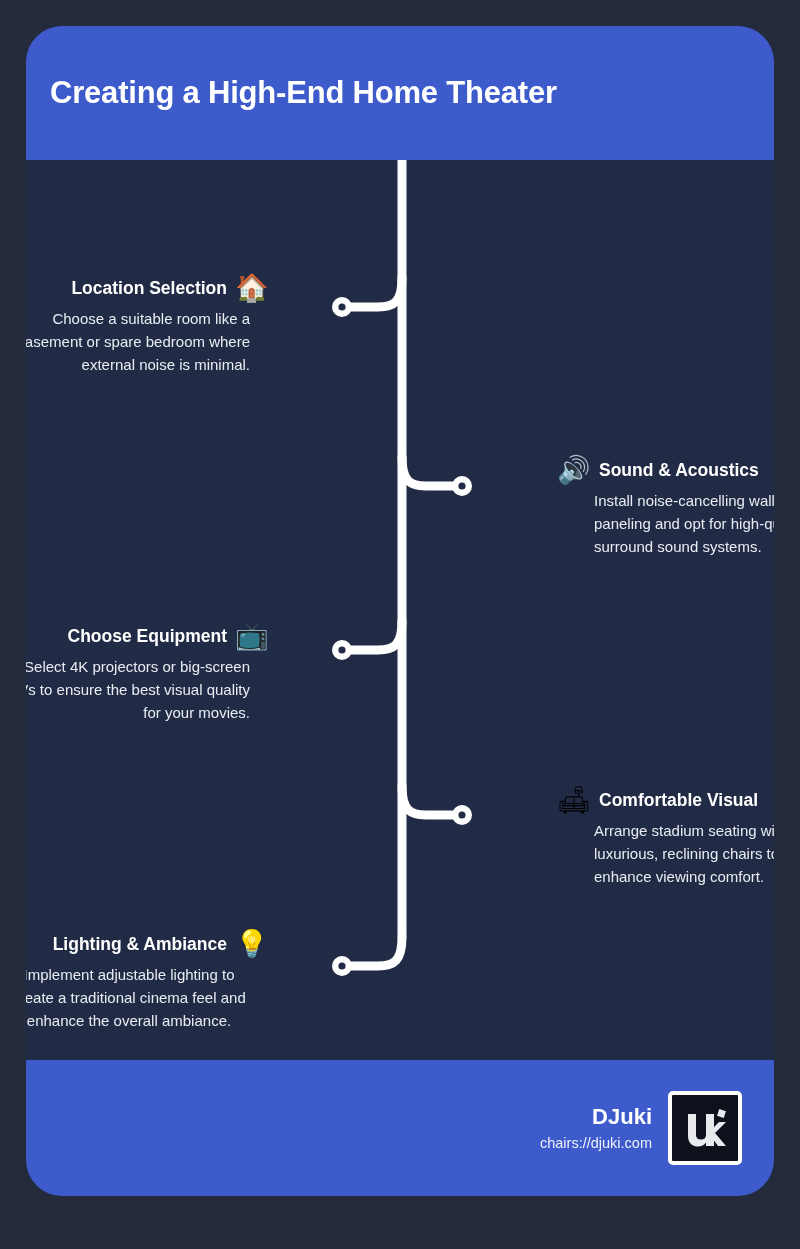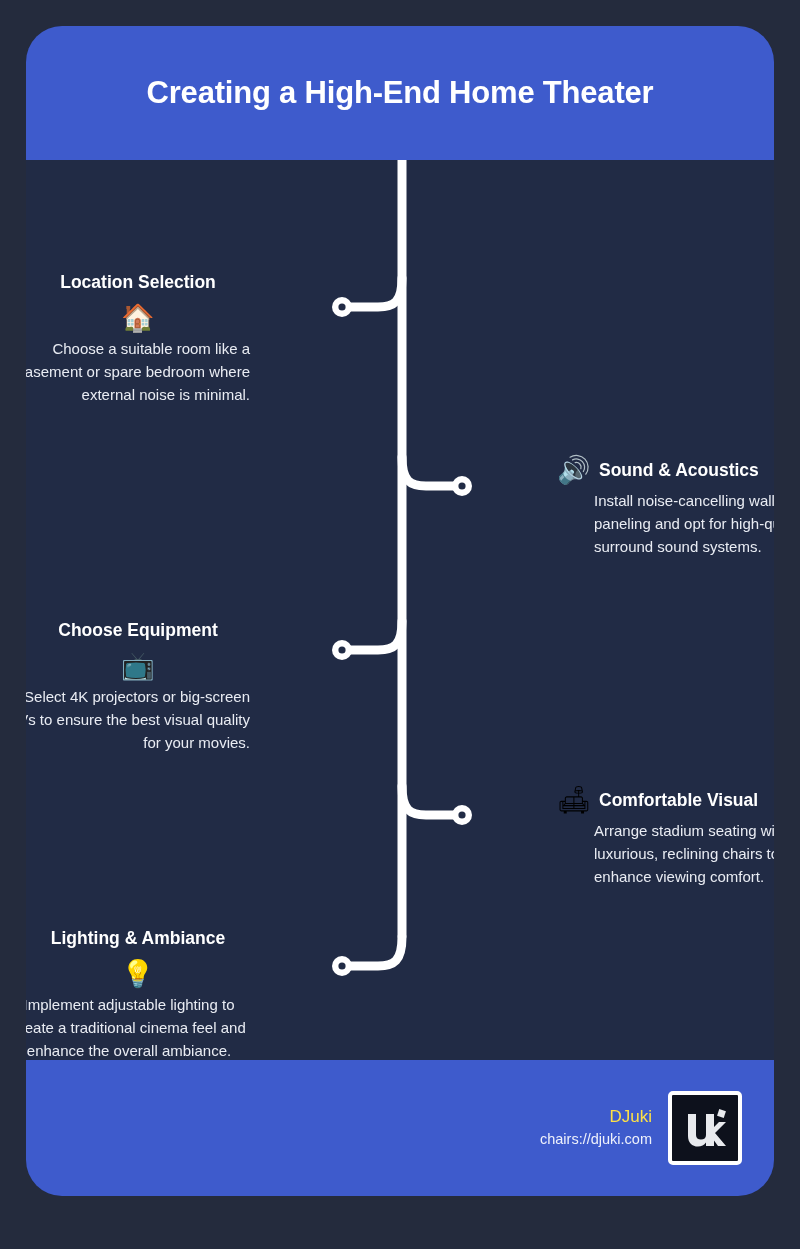--- a/index.html
+++ b/index.html
@@ -28,21 +28,20 @@
   
   .header {
     position: absolute;
     left: 0;
     top: 0;
     width: 748px;
     height: 134px;
     background: #3e5bcc;
     display: flex;
     align-items: center;
-    justify-content: center;
   }
   .header-title {
     color: #ffffff;
     font-size: 31px;
     font-weight: bold;
     letter-spacing: -0.2px;
     text-align: center;
     padding: 0 24px;
   }
 
@@ -122,21 +121,21 @@
     margin-right: auto;
   }
 
   
   #item-0 { left: -18px;  top: 112px; }
   #item-1 { left: 492px;  top: 294px; }
   #item-2 { left: -18px;  top: 460px; }
   #item-3 { left: 492px;  top: 624px; }
   #item-4 { left: -18px;  top: 768px; text-align: center; }
 
-  #item-0 .item-head, #item-2 .item-head, #item-4 .item-head { padding-right: 40px; flex-direction: column; }
+  #item-0 .item-head, #item-2 .item-head, #item-4 .item-head { padding-right: 40px; }
   #item-1 .item-head, #item-3 .item-head { padding-left: 40px; }
   #item-0 .item-desc, #item-2 .item-desc, #item-4 .item-desc { margin-right: 58px; }
   #item-1 .item-desc, #item-3 .item-desc { margin-left: 76px; }
 
   
   .footer {
     position: absolute;
     left: 0;
     bottom: 0;
     width: 748px;
@@ -146,23 +145,23 @@
     align-items: center;
     justify-content: flex-end;
     padding-right: 32px;
     box-sizing: border-box;
   }
   .footer-text {
     text-align: right;
     margin-right: 16px;
   }
   .footer-brand {
-    color: #fde047;
-    font-size: 17px;
-    font-weight: normal;
+    color: #ffffff;
+    font-size: 22px;
+    font-weight: bold;
     line-height: 1.45;
   }
   .footer-url {
     color: #eef1fb;
     font-size: 14.5px;
     line-height: 1.5;
   }
   .footer-logo {
     width: 74px;
     height: 74px;

